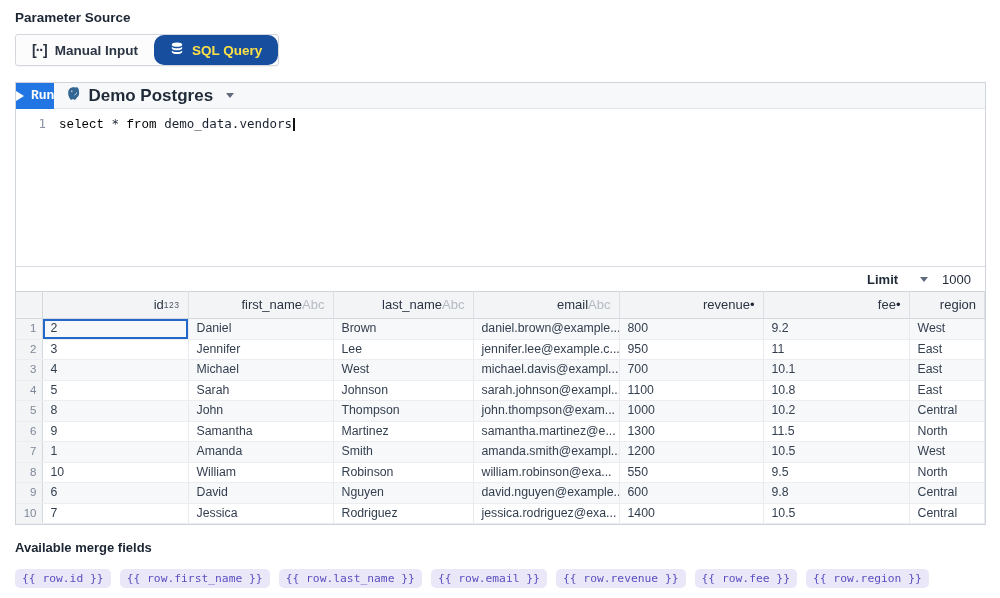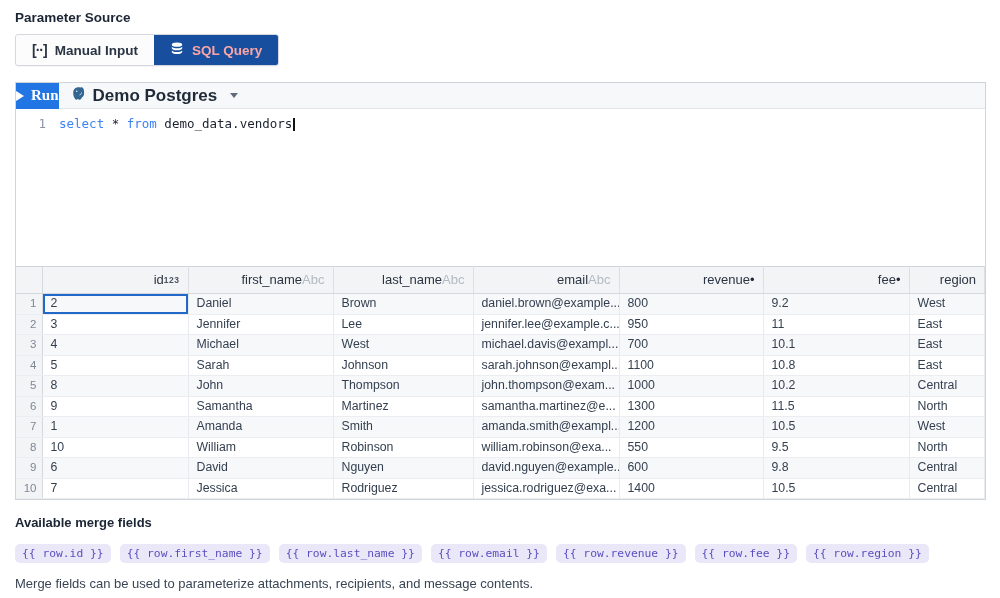--- a/index.html
+++ b/index.html
@@ -8,50 +8,50 @@
     width:1000px; height:598px;
     font-family:"Liberation Sans", sans-serif;
     color:#2a3442; background:#fff;
     padding:8px 15px;
   }
   .page-title { font-size:13.5px; font-weight:bold; color:#1b2533; margin:2px 0 9px 0; }
 
   
   .toggle-group { display:inline-flex; border:1px solid #d4d8de; border-radius:3px; overflow:hidden; height:32px; background:#fcfcfd; box-shadow:0 1px 1px rgba(0,0,0,.04); }
   .toggle-btn { display:flex; align-items:center; gap:8px; padding:0 16px; font-weight:bold; font-size:13.5px; border:none; background:transparent; color:#2a3442; cursor:pointer; font-family:inherit; }
-  .toggle-btn.active { background:#174f9e; color:#fca5a5; }
+  .toggle-btn.active { background:#174f9e; color:#fde047;border-radius:10px; }
   .bracket-glyph { font-weight:bold; letter-spacing:-1px; font-size:14px; }
 
   
   .panel { width:971px; border:1px solid #cfd4db; margin-top:16px; }
   .toolbar { display:flex; align-items:center; background:#f7f8f9; border-bottom:1px solid #e2e5e9; height:26px; }
-  .run-btn { height:26px; display:flex; align-items:center; gap:7px; padding:0 0; background:#2276e4; color:#fff; font-weight:bold; font-size:15px; border:none; cursor:pointer; font-family:Liberation Serif, serif; }
+  .run-btn { height:26px; display:flex; align-items:center; gap:7px; padding:0 0; background:#2276e4; color:#fff; font-weight:bold; font-size:13px; border:none; cursor:pointer; font-family:Liberation Mono, monospace; }
   .play { width:0; height:0; border-top:5px solid transparent; border-bottom:5px solid transparent; border-left:8px solid #fff; }
   .ds-btn { display:flex; align-items:center; gap:7px; padding:0 12px; background:transparent; border:none; font-weight:bold; font-size:17px; color:#1f2a38; cursor:pointer; font-family:inherit; }
   .tri-down { width:0; height:0; border-left:4.5px solid transparent; border-right:4.5px solid transparent; border-top:5.5px solid #5f6b7d; display:inline-block; }
   .ds-btn .tri-down { margin-left:6px; }
 
   .code-area { height:157px; padding-top:7px; font-family:"DejaVu Sans Mono", monospace; font-size:12.5px; white-space:pre; background:#fff; }
   .line-no { display:inline-block; width:30px; text-align:right; color:#8b94a5; margin-right:13px; }
-  .tok-kw { color:#3b82f6; }
+  .tok-kw { color:#000000;font-family:Liberation Mono, monospace; }
   .tok-plain { color:#1a2230; }
   .caret { display:inline-block; width:1.5px; height:13px; background:#111; vertical-align:text-bottom; margin-left:1px; }
 
   .limit-bar { height:25px; display:flex; align-items:center; justify-content:flex-end; border-top:1px solid #d9dde3; padding-right:14px; background:#fff; }
   .limit-label { font-weight:bold; font-size:13px; color:#1f2a38; }
   .limit-bar .tri-down { margin:0 14px 0 22px; }
   .limit-value { font-size:13px; color:#1f2a38; }
 
   
   table.results { border-collapse:collapse; width:100%; table-layout:fixed; border-top:1px solid #cfd4db; }
   .results th, .results td { padding:0 8px; font-size:12.3px; height:19.5px; line-height:19.5px; white-space:nowrap; overflow:hidden; text-align:left; font-weight:normal; }
   .results thead th { background:#f3f4f6; border-bottom:1px solid #d5d9df; border-right:1px solid #dcdfe4; height:26px; line-height:26px; }
   .results thead th .hwrap { display:flex; align-items:center; justify-content:flex-end; }
   .cname { font-size:13px; color:#2a3442; }
-  .t-123 { font-size:8.5px; font-weight:bold; color:#4a5462; letter-spacing:.5px; }
+  .t-123 { font-size:8.5px; font-weight:normal; color:#4a5462; letter-spacing:.5px; }
   .t-abc { font-size:13px; color:#b4bac4; }
   .t-dot { font-size:13px; color:#1f2937; }
   .results td { border-right:1px solid #e7eaee; border-bottom:1px solid #ebedf1; color:#333f4f; }
   .results td.gutter, .results th.gutter { background:#f3f4f6; color:#7d8798; text-align:right; padding:0 5px 0 2px; font-size:11.5px; border-right:1px solid #d5d9df; }
   .results tbody tr:nth-child(odd) td:not(.gutter) { background:#f7f8fa; }
   .results td.selected { box-shadow: inset 0 0 0 2px #2268c8; }
 
   
   .merge-title { font-size:13px; font-weight:bold; color:#1b2533; margin:15px 0 14px 0; }
   .chips { display:flex; gap:9px; margin-top:10px; }
@@ -95,20 +95,25 @@
             <circle cx="9.3" cy="8.3" r="1.1" fill="#fff"></circle>
             <path d="M14.2 14.2c1.6-.5 2.6-1.6 2.6-3.2" stroke="#fff" stroke-width="1.1" fill="none" stroke-linecap="round"></path>
           </svg></span>
       <span>Demo Postgres</span>
       <span class="tri-down"></span>
     </button>
   </div>
 
   <div class="code-area"><span class="line-no">1</span><span class="tok-kw">select</span><span class="tok-plain"> * </span><span class="tok-kw">from</span><span class="tok-plain"> demo_data.vendors</span><span class="caret"></span></div>
 
+  <div class="limit-bar">
+    <span class="limit-label">Limit</span>
+    <span class="tri-down"></span>
+    <span class="limit-value">1000</span>
+  </div>
 
   <table class="results">
     <colgroup>
       <col style="width:26px">
         <col style="width:146px">
         <col style="width:145px">
         <col style="width:140px">
         <col style="width:146px">
         <col style="width:144px">
         <col style="width:146px">

